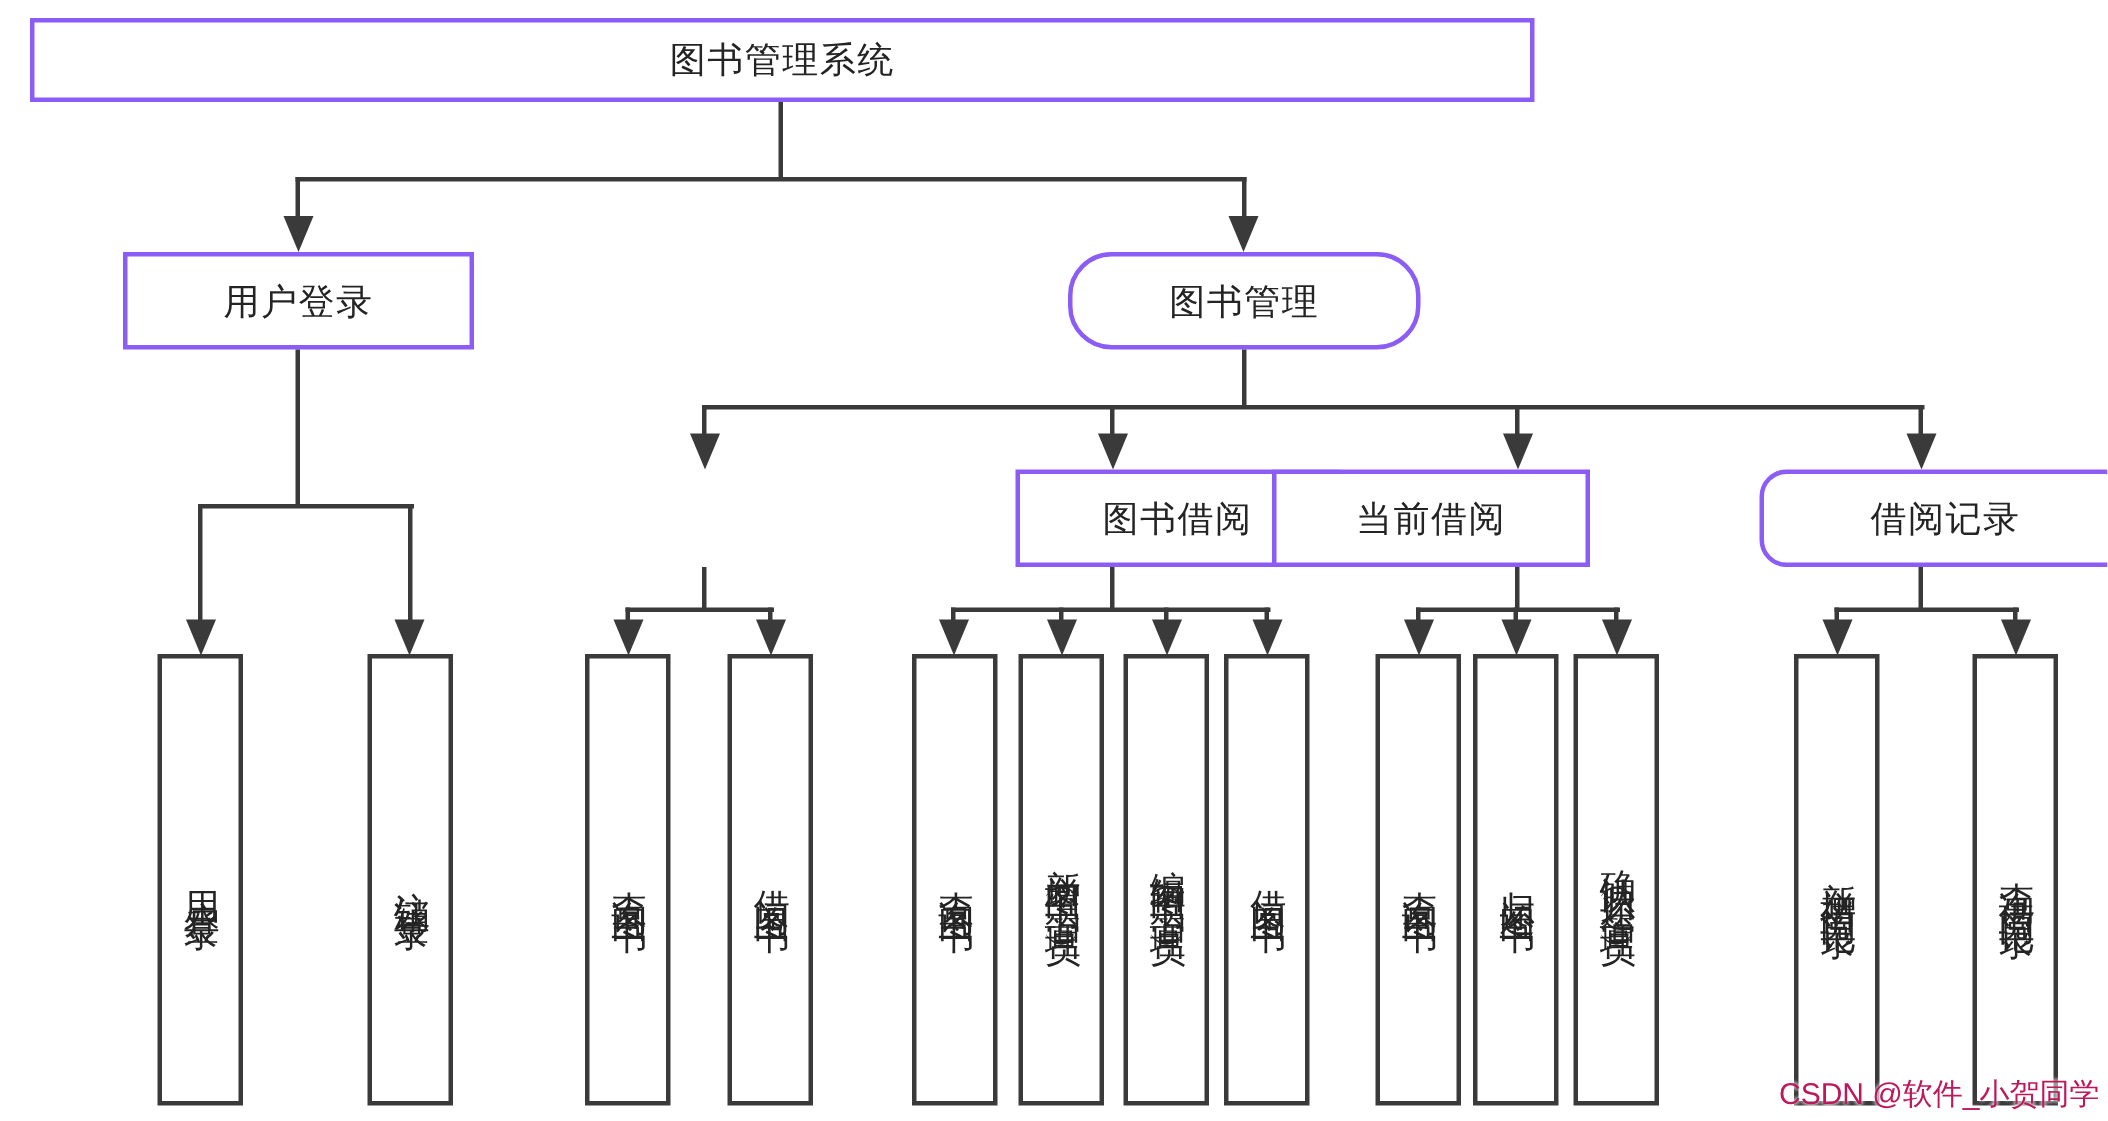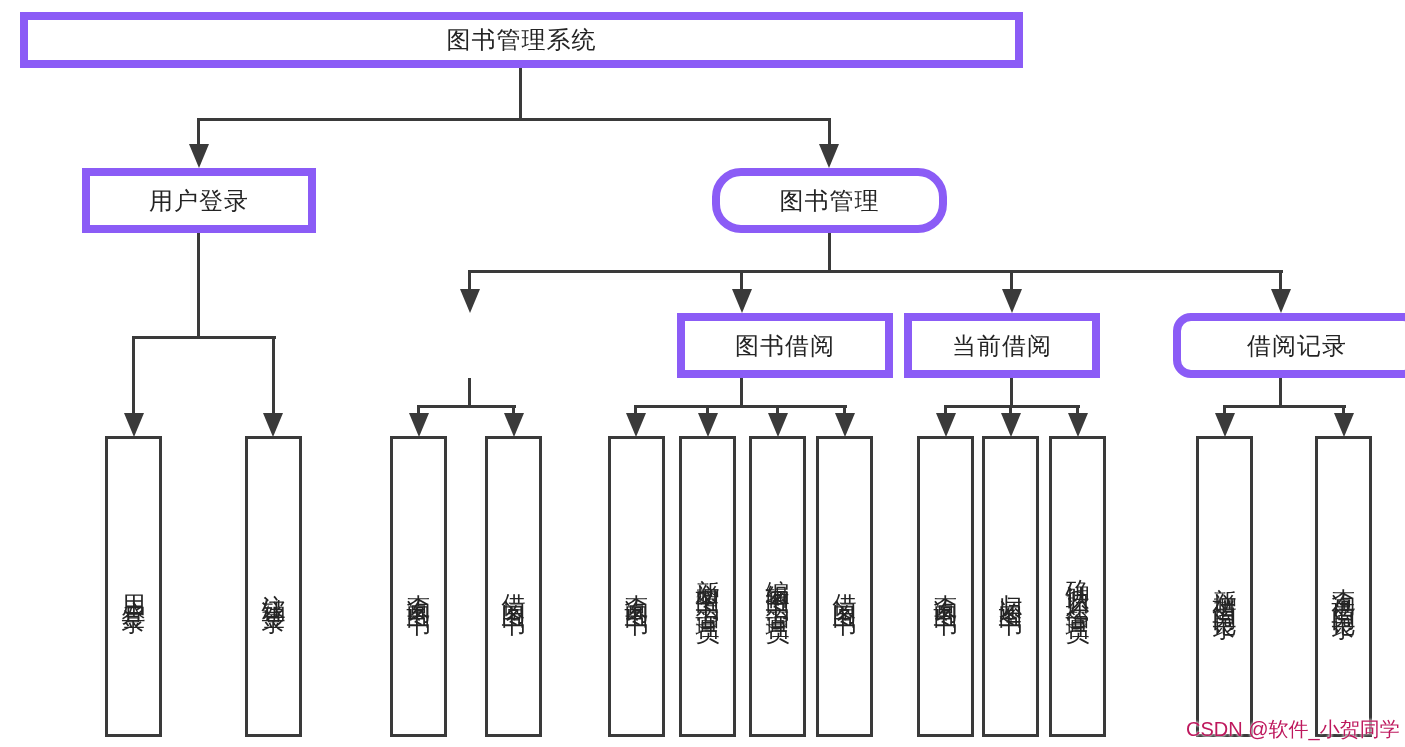--- a/index.html
+++ b/index.html
@@ -3,21 +3,21 @@
 <meta charset="utf-8">
 <style>
   html,body{margin:0;padding:0;background:#ffffff;}
   #canvas{
     position:relative;width:1405px;height:747px;background:#ffffff;
     font-family:"Liberation Sans","DejaVu Sans",sans-serif;
     color:#242424;overflow:hidden;
   }
   .box{
     position:absolute;box-sizing:border-box;background:#ffffff;
-    border:8px solid #8b5cf6;display:flex;align-items:center;justify-content:center;
+    border:3px solid #8b5cf6;display:flex;align-items:center;justify-content:center;
     font-size:24px;letter-spacing:1px;color:#242424;
   }
   .vbox{
     position:absolute;box-sizing:border-box;background:#ffffff;
     border:3px solid #3a3a3a;display:flex;align-items:center;justify-content:center;
     top:436px;width:57px;height:301px;
   }
   .vtext{
     writing-mode:vertical-lr;text-orientation:mixed;
     font-size:24px;letter-spacing:6px;line-height:1;color:#242424;white-space:nowrap;
@@ -71,21 +71,21 @@
   <div class="vl" style="left:740px;top:270px;height:21px;"></div>
   <div class="arrow" style="left:732px;top:289px;"></div>
   <div class="vl" style="left:1010px;top:270px;height:21px;"></div>
   <div class="arrow" style="left:1002px;top:289px;"></div>
   <div class="vl" style="left:1279px;top:270px;height:21px;"></div>
   <div class="arrow" style="left:1271px;top:289px;"></div>
 
   <div class="box" style="left:634px;top:313px;width:216px;height:65px;margin-left:43px;">
     <span>图书借阅</span>
   </div>
-  <div class="box" style="left:904px;top:313px;width:196px;height:65px;">
+  <div class="box" style="left:848px;top:313px;width:212px;height:65px;">
     <span>当前借阅</span>
   </div>
   <div class="box" style="left:1173px;top:313px;width:248px;height:65px;border-radius:18px;">
     <span>借阅记录</span>
   </div>
 
   <div class="vl" style="left:468px;top:378px;height:29px;"></div>
   <div class="hl" style="left:417px;top:405px;width:99px;"></div>
   <div class="vl" style="left:417px;top:405px;height:10px;"></div>
   <div class="arrow" style="left:409px;top:413px;"></div>

